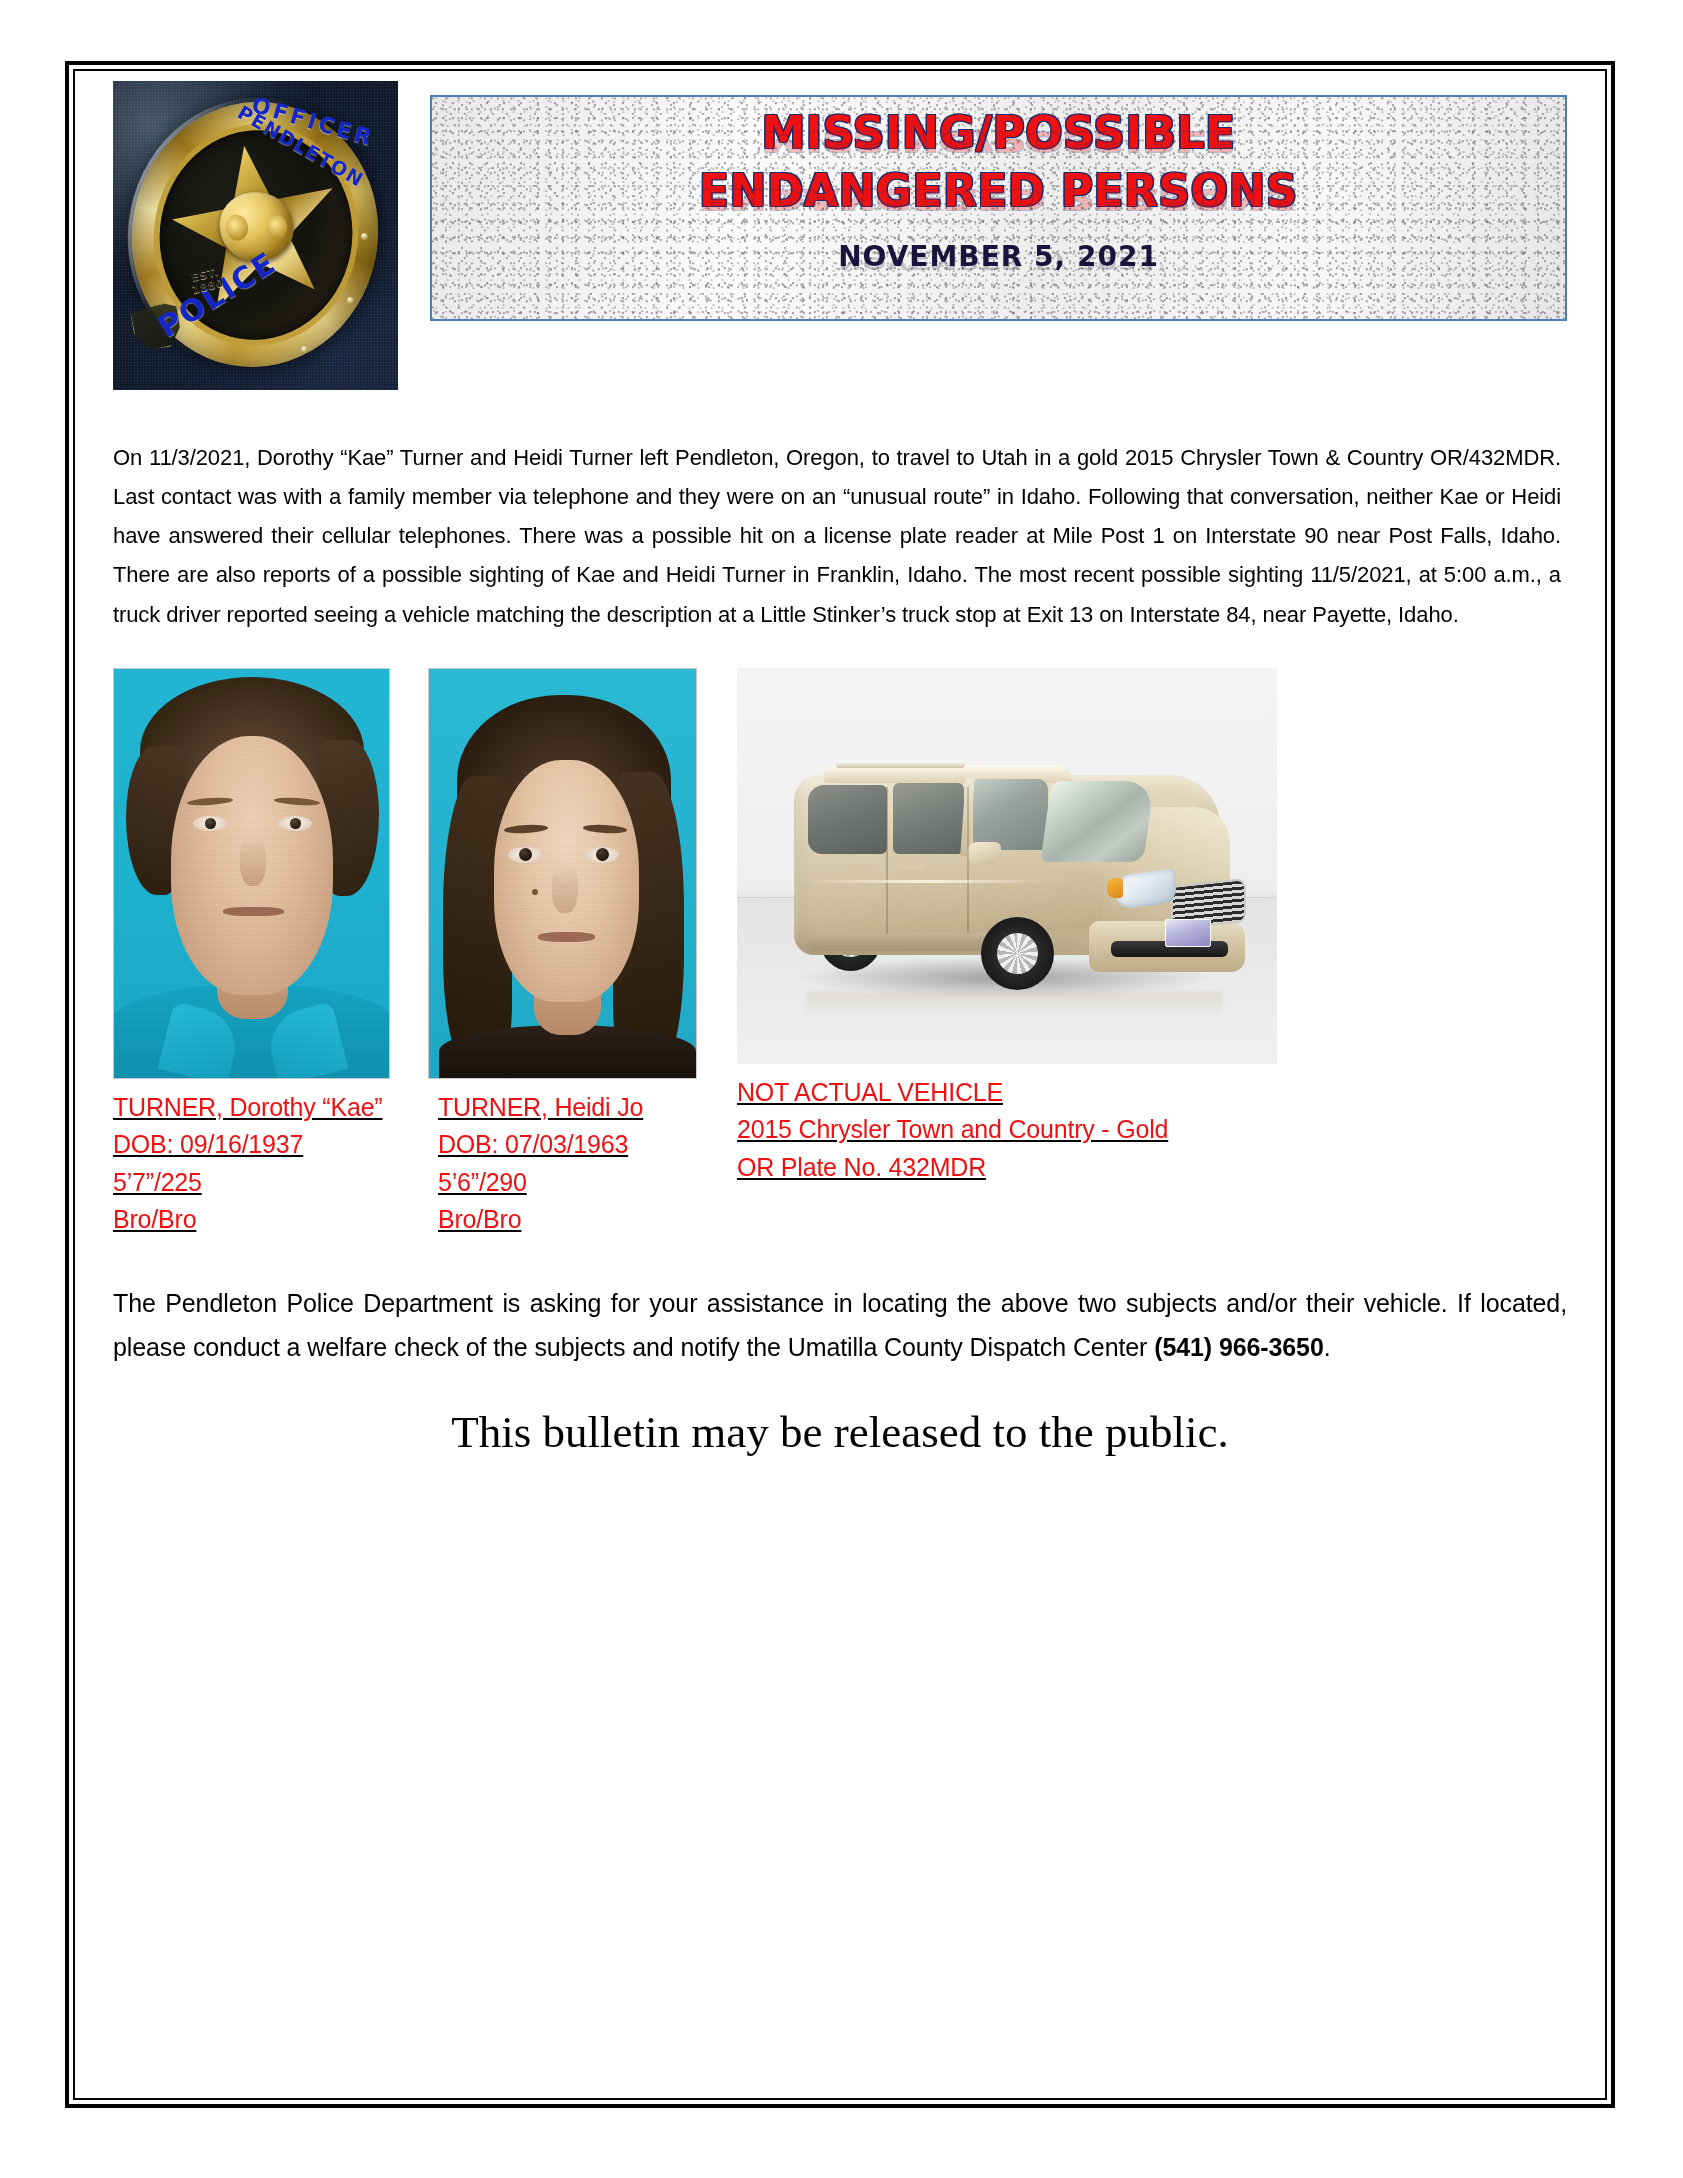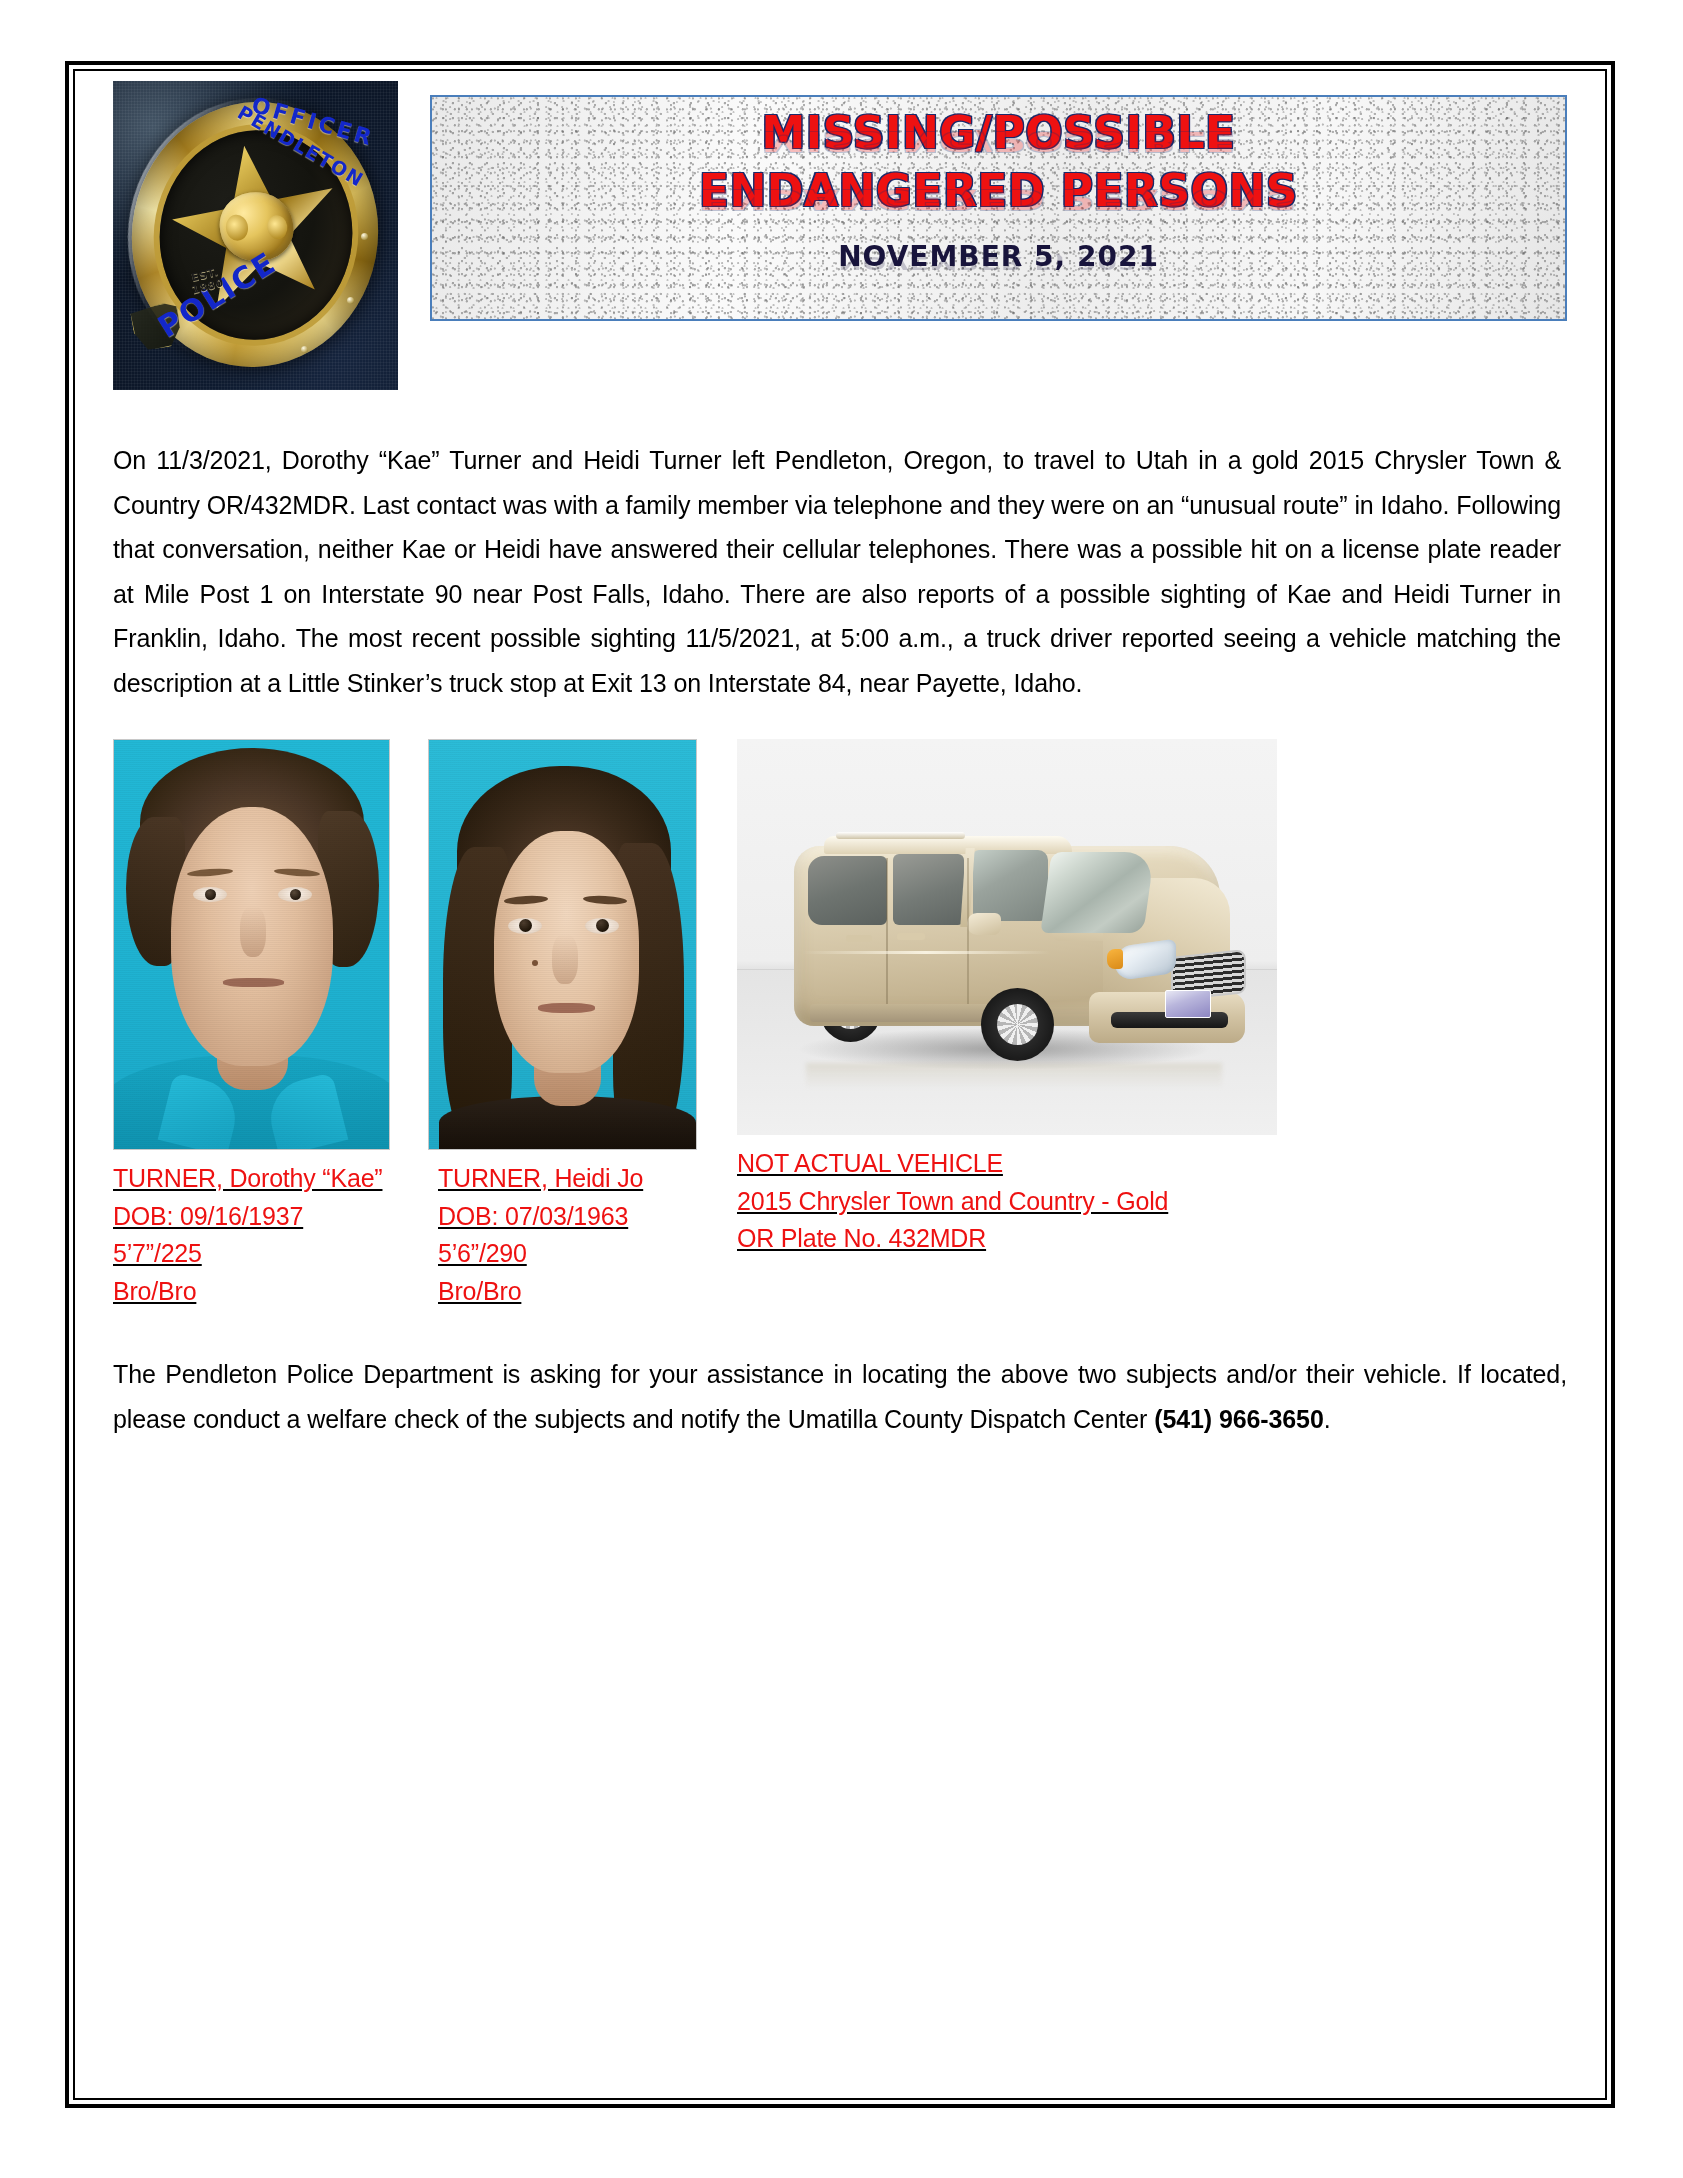--- a/index.html
+++ b/index.html
@@ -159,21 +159,21 @@
   .section-heading {
     font-family: "DejaVu Sans", sans-serif;
     font-size: 38px;
     font-weight: bold;
     color: #000000;
     margin: 38px 0 0 0;
     letter-spacing: -0.3px;
   }
   .body-para {
     font-family: "Liberation Sans", sans-serif;
-    font-size: 25px;
+    font-size: 22px;
     color: #000000;
     line-height: 1.78;
     text-align: justify;
     margin: 30px 6px 0 0;
     letter-spacing: -0.1px;
   }
 
   
   .photo-row {
     display: flex;
@@ -727,17 +727,18 @@
       <div class="caption">
         <div>NOT ACTUAL VEHICLE</div>
         <div>2015 Chrysler Town and Country - Gold</div>
         <div>OR Plate No. 432MDR</div>
       </div>
     </div>
   </div>
 
   <p class="closing-para"><span>The Pendleton Police Department is asking for your assistance in locating the above two subjects and/or their vehicle.  If located, please conduct a welfare check of the subjects and notify the Umatilla County Dispatch Center </span><b>(541) 966-3650</b><span>.</span></p>
 
+  <p class="release-line">This bulletin may be released to the public.</p>
 
 </div>
 </div>
 </div>
 
 
 </body></html>

